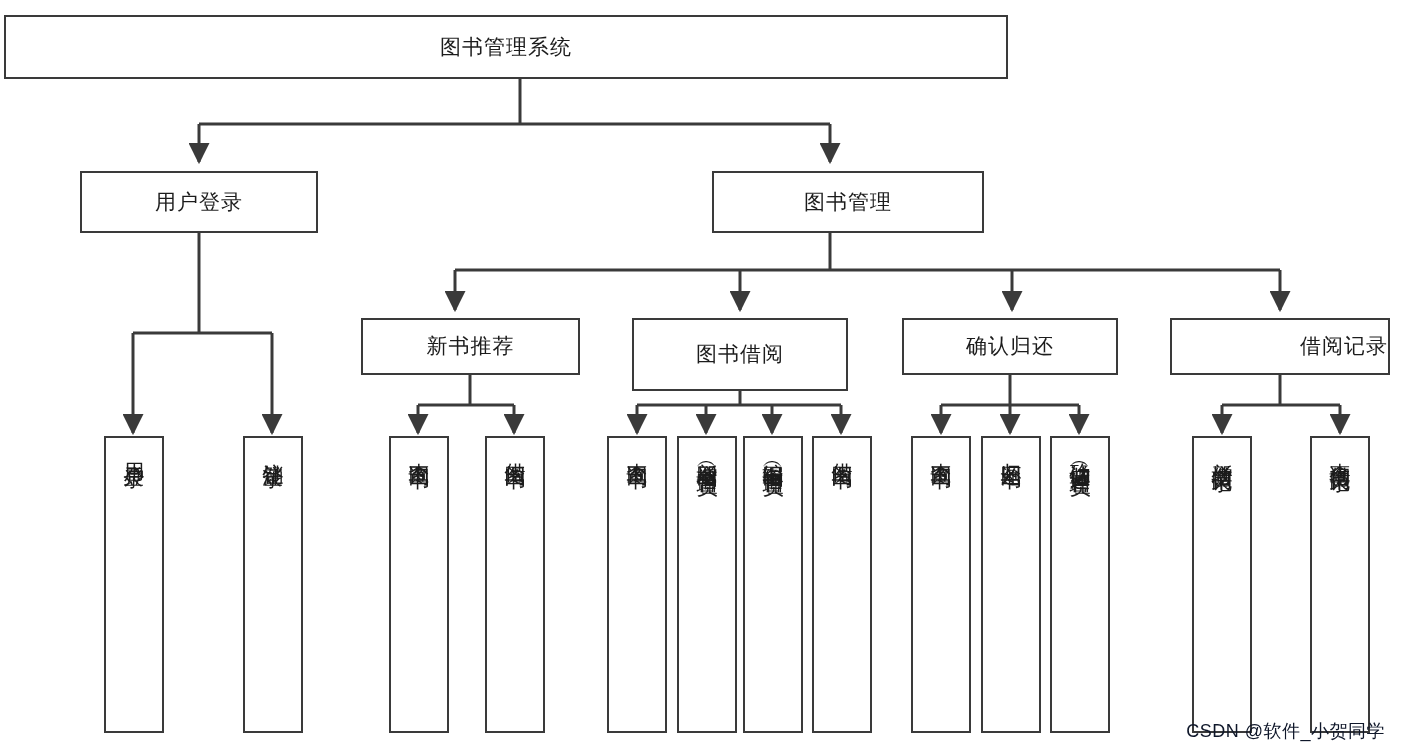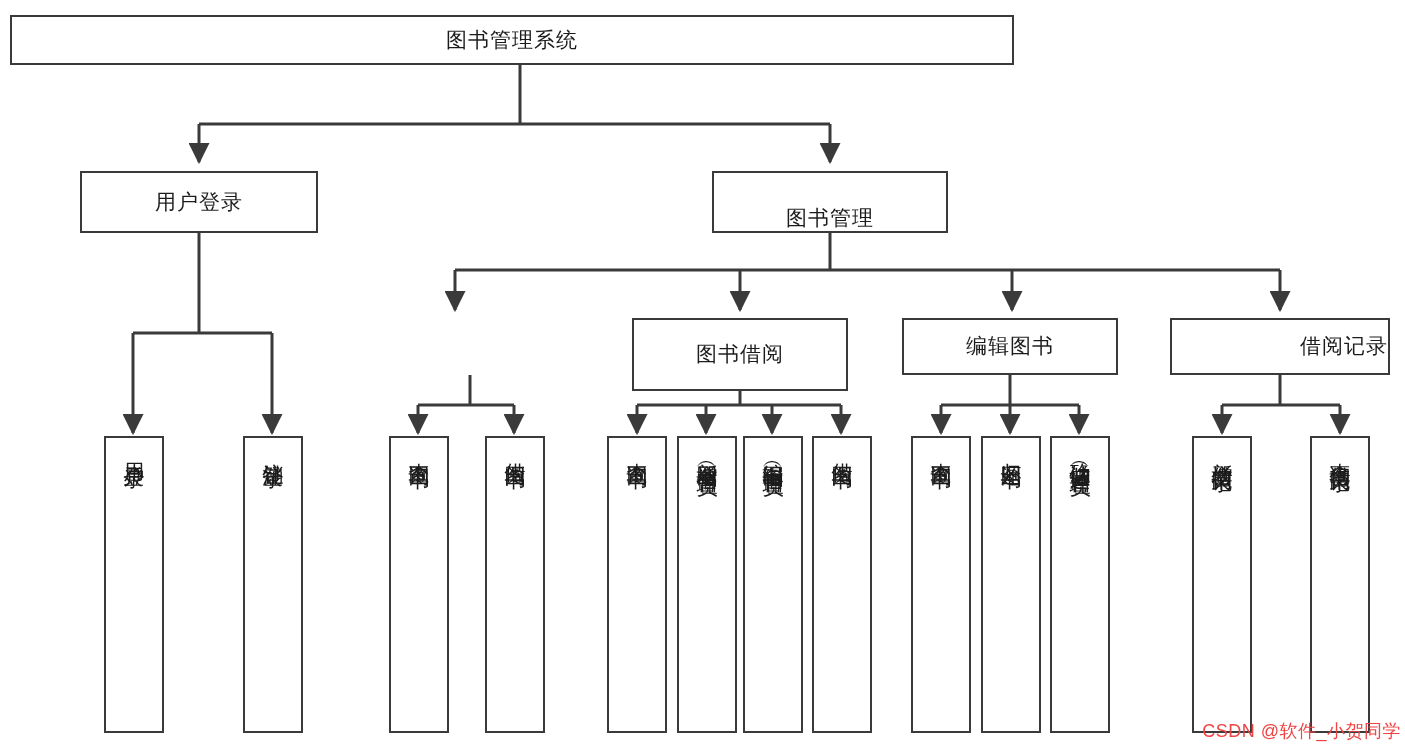--- a/index.html
+++ b/index.html
@@ -53,24 +53,24 @@
   .node.vertical .node-label {
     writing-mode: vertical-rl;
     text-orientation: upright;
     font-size: 21px;
     line-height: 1.05;
     letter-spacing: 2px;
     height: auto;
   }
   .watermark {
     position: absolute;
-    right: 4px;
+    right: 20px;
     bottom: 4px;
     font-size: 18px;
-    color: #ef4444;
+    color: #0f172a;
     white-space: nowrap;
     letter-spacing: 0.5px;
   }
 </style>
 </head>
 <body>
 
 <div id="diagram-root">
 
   <svg class="connectors" viewBox="0 0 1405 747" xmlns="http://www.w3.org/2000/svg">
@@ -116,36 +116,39 @@
       <path d="M 1010 405 L 1010 433" marker-end="url(#arrow)"></path>
       <path d="M 1079 405 L 1079 433" marker-end="url(#arrow)"></path>
 
       <path d="M 1280 375 L 1280 405"></path>
       <path d="M 1222 405 L 1340 405"></path>
       <path d="M 1222 405 L 1222 433" marker-end="url(#arrow)"></path>
       <path d="M 1340 405 L 1340 433" marker-end="url(#arrow)"></path>
     </g>
   </svg>
 
-  <div class="node horizontal" style="left:10px; top:15px; width:1004px; height:50px;">
+  <div class="node horizontal" style="left:4px; top:15px; width:1004px; height:64px;">
     <span class="node-label">图书管理系统</span>
   </div>
 
   <div class="node horizontal" style="left:80px; top:171px; width:238px; height:62px;">
     <span class="node-label">用户登录</span>
   </div>
-  <div class="node horizontal" style="left:712px; top:171px; width:236px; height:62px;align-items:flex-end;">
+  <div class="node horizontal" style="left:712px; top:171px; width:272px; height:62px;">
     <span class="node-label">图书管理</span>
   </div>
 
+  <div class="node horizontal" style="left:361px; top:318px; width:219px; height:57px;">
+    <span class="node-label">新书推荐</span>
+  </div>
   <div class="node horizontal" style="left:632px; top:318px; width:216px; height:73px;">
     <span class="node-label">图书借阅</span>
   </div>
   <div class="node horizontal" style="left:902px; top:318px; width:216px; height:57px;">
-    <span class="node-label">编辑图书</span>
+    <span class="node-label">确认归还</span>
   </div>
   <div class="node horizontal" style="left:1170px; top:318px; width:220px; height:57px;justify-content:flex-end;">
     <span class="node-label">借阅记录</span>
   </div>
 
   <div class="node vertical" style="left:104px; top:436px; width:60px; height:297px;">
     <span class="node-label">用户登录</span>
   </div>
   <div class="node vertical" style="left:243px; top:436px; width:60px; height:297px;">
     <span class="node-label">注销登录</span>

